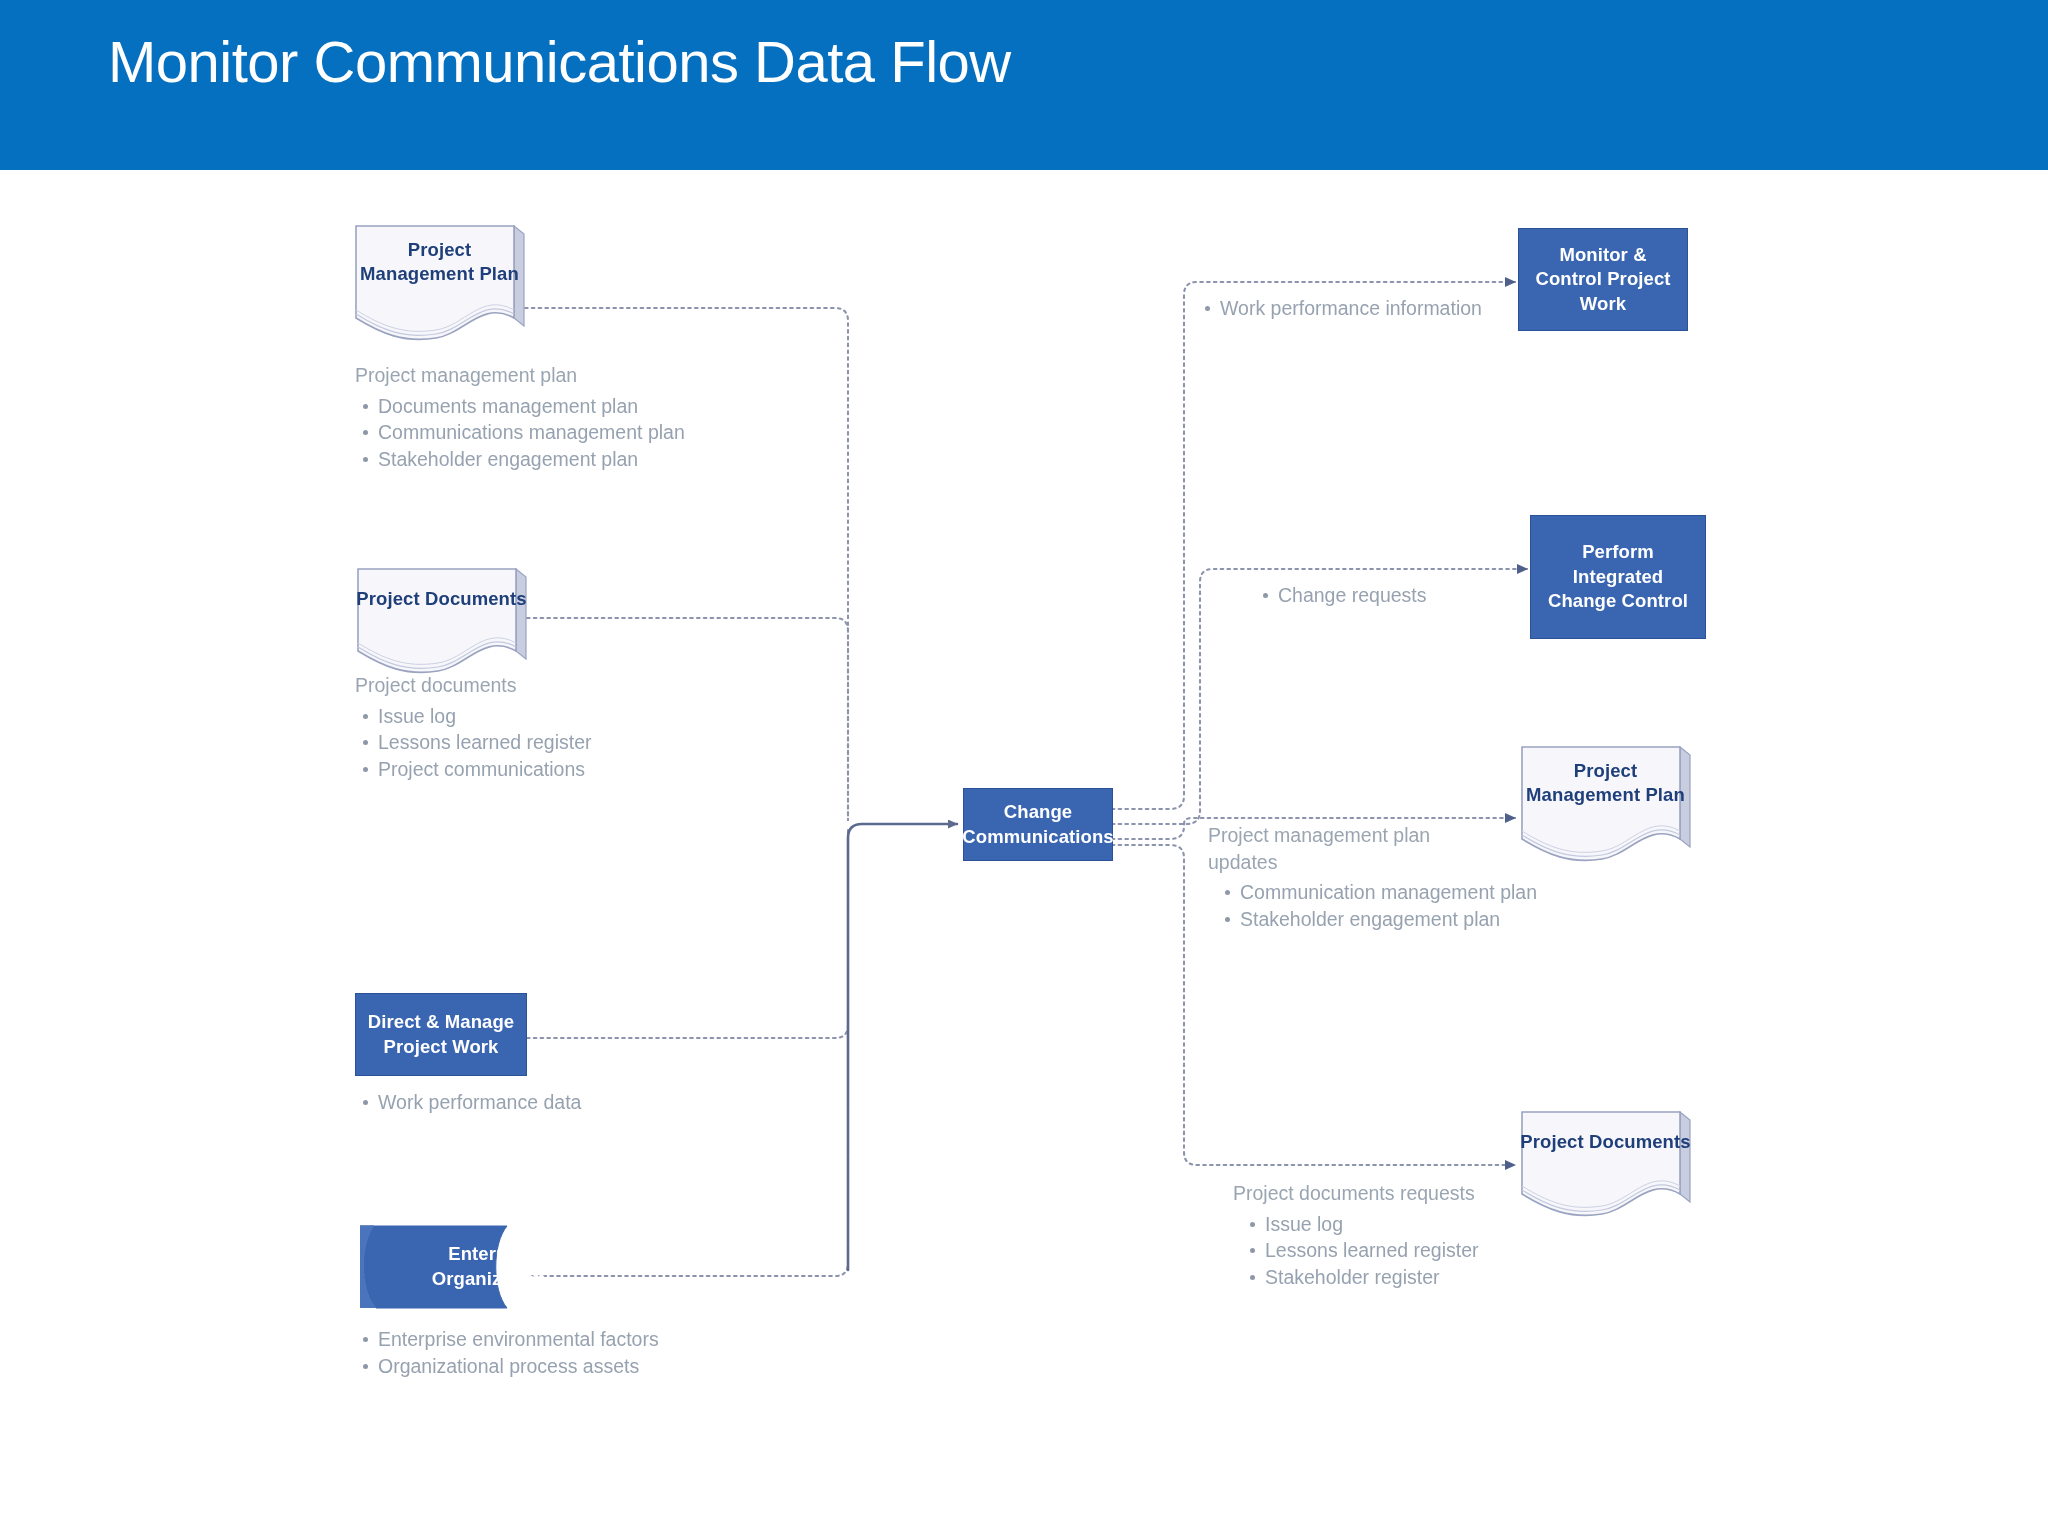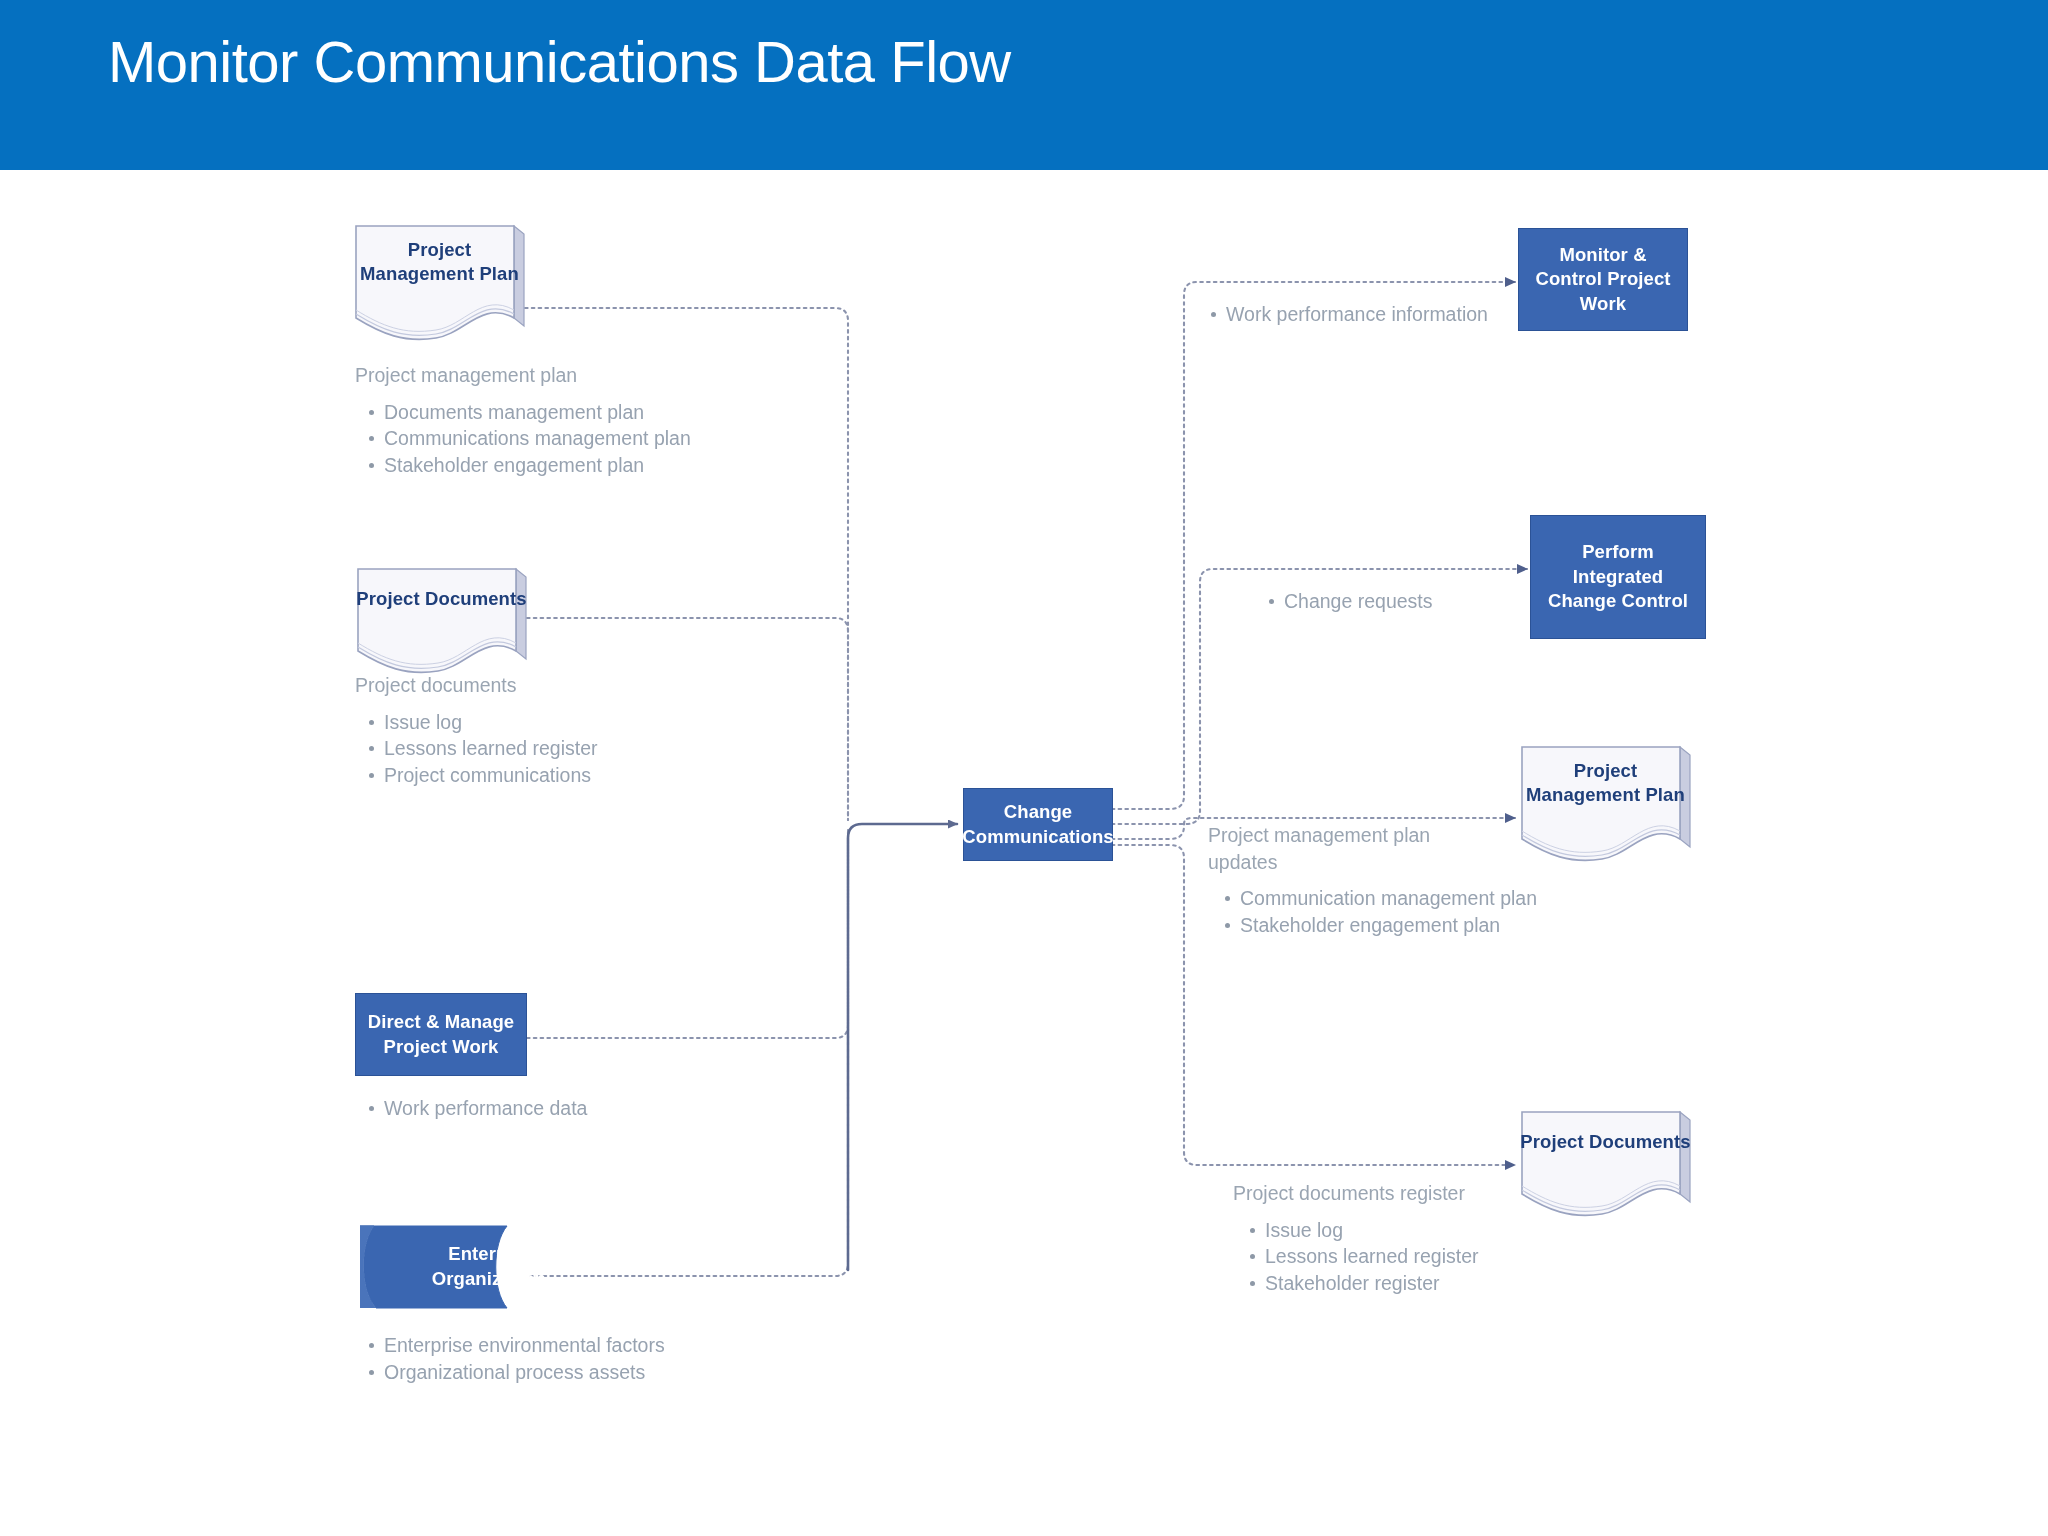--- a/index.html
+++ b/index.html
@@ -76,21 +76,21 @@
 
   
   .caption{
     position:absolute;
     color:#8e9aa8;
     font-size:19.5px;
     line-height:1.365;
     white-space:nowrap;
   }
   .caption .lead{color:#9aa5b2;display:block;}
-  .caption ul{list-style:none;margin:10px;padding:0;}
+  .caption ul{list-style:none;margin:4px;padding:0;}
   .caption li{
     position:relative;
     padding-left:19px;
     color:#97a2b0;
     display:block;
   }
   .caption li::before{
     content:"";
     position:absolute;left:4px;top:11px;
     width:5px;height:5px;border-radius:50%;
@@ -276,21 +276,21 @@
       <path d="M4,4 L162,4 L162,86 C130,68 112,102 84,106 C52,111 30,102 4,86 Z" fill="#f7f7fb" stroke="#9aa3c0" stroke-width="1.6"></path>
       <path d="M4,82 C30,98 52,107 84,102 C112,98 130,64 162,82" fill="none" stroke="#c3c9de" stroke-width="1.2"></path>
       <path d="M4,78 C30,94 52,103 84,98 C112,94 130,60 162,78" fill="none" stroke="#ccd1e3" stroke-width="1"></path>
     </svg>
     <div class="doc-label" style="top:22px;">
       <span>Project</span>
       <span>Documents</span>
     </div>
   </div>
   <div class="caption right" style="left:1233px;top:1180px;">
-    <span class="lead">Project documents register</span>
+    <span class="lead">Project documents requests</span>
     <ul style="margin-left:13px;">
       <li>Issue log</li>
       <li>Lessons learned register</li>
       <li>Stakeholder register</li>
     </ul>
   </div>
 
 </div>
 
 </body></html>

